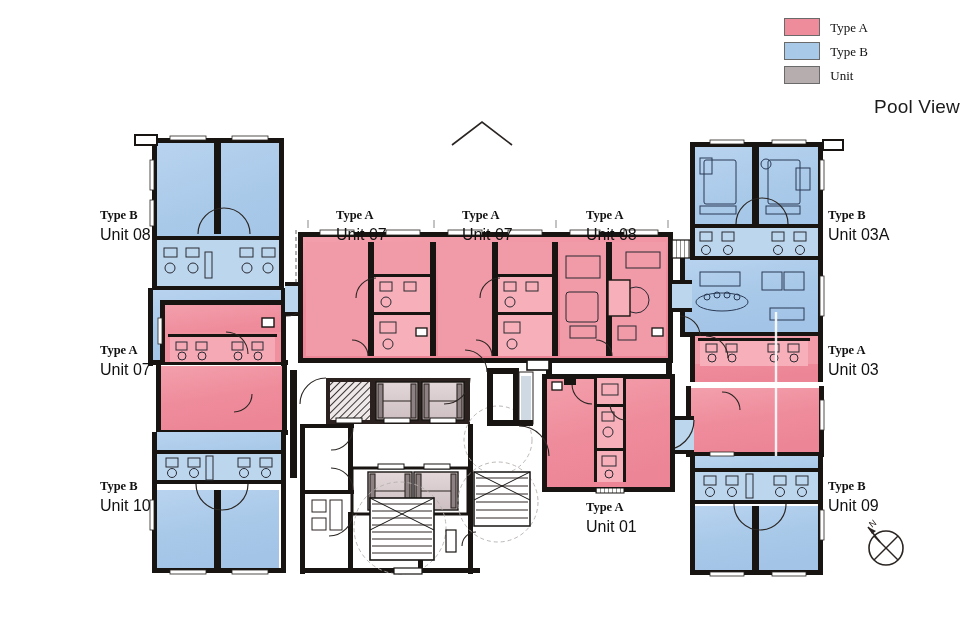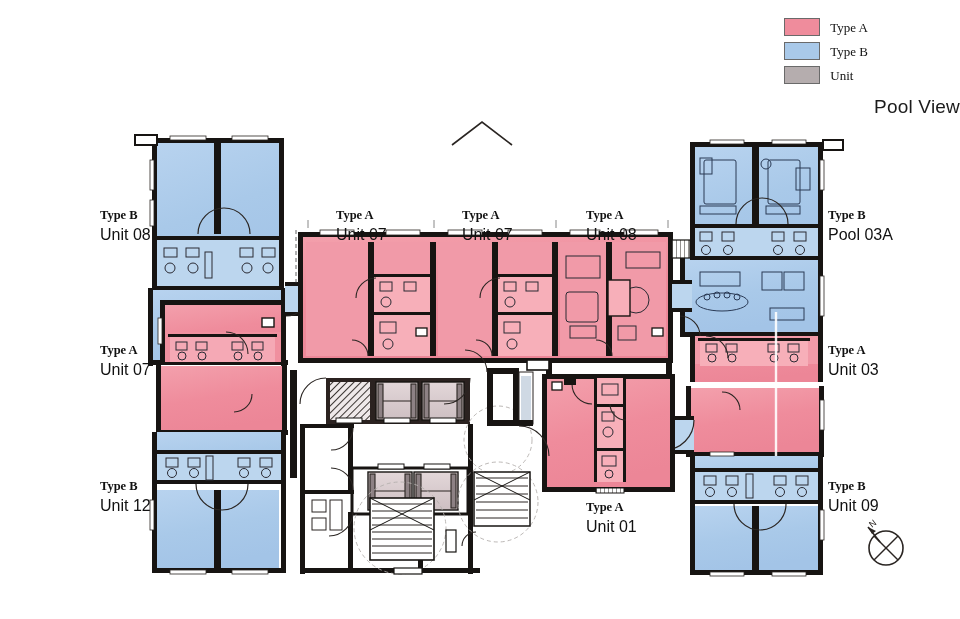--- a/index.html
+++ b/index.html
@@ -574,37 +574,37 @@
     <div class="unit-label lft" style="left: 100px; top: 208px;">
       <span class="type">Type B</span>
       <span class="unit">Unit 08</span>
     </div>
     <div class="unit-label lft" style="left: 100px; top: 343px;">
       <span class="type">Type A</span>
       <span class="unit">Unit 07</span>
     </div>
     <div class="unit-label lft" style="left: 100px; top: 479px;">
       <span class="type">Type B</span>
-      <span class="unit">Unit 12</span>
+      <span class="unit">Unit 10</span>
     </div>
     <div class="unit-label lft" style="left: 336px; top: 208px;">
       <span class="type">Type A</span>
       <span class="unit">Unit 07</span>
     </div>
     <div class="unit-label lft" style="left: 462px; top: 208px;">
       <span class="type">Type A</span>
       <span class="unit">Unit 07</span>
     </div>
     <div class="unit-label lft" style="left: 586px; top: 208px;">
       <span class="type">Type A</span>
       <span class="unit">Unit 08</span>
     </div>
     <div class="unit-label lft" style="left: 828px; top: 208px;">
       <span class="type">Type B</span>
-      <span class="unit">Pool 03A</span>
+      <span class="unit">Unit 03A</span>
     </div>
     <div class="unit-label lft" style="left: 828px; top: 343px;">
       <span class="type">Type A</span>
       <span class="unit">Unit 03</span>
     </div>
     <div class="unit-label lft" style="left: 828px; top: 479px;">
       <span class="type">Type B</span>
       <span class="unit">Unit 09</span>
     </div>
     <div class="unit-label lft" style="left: 586px; top: 500px;">

